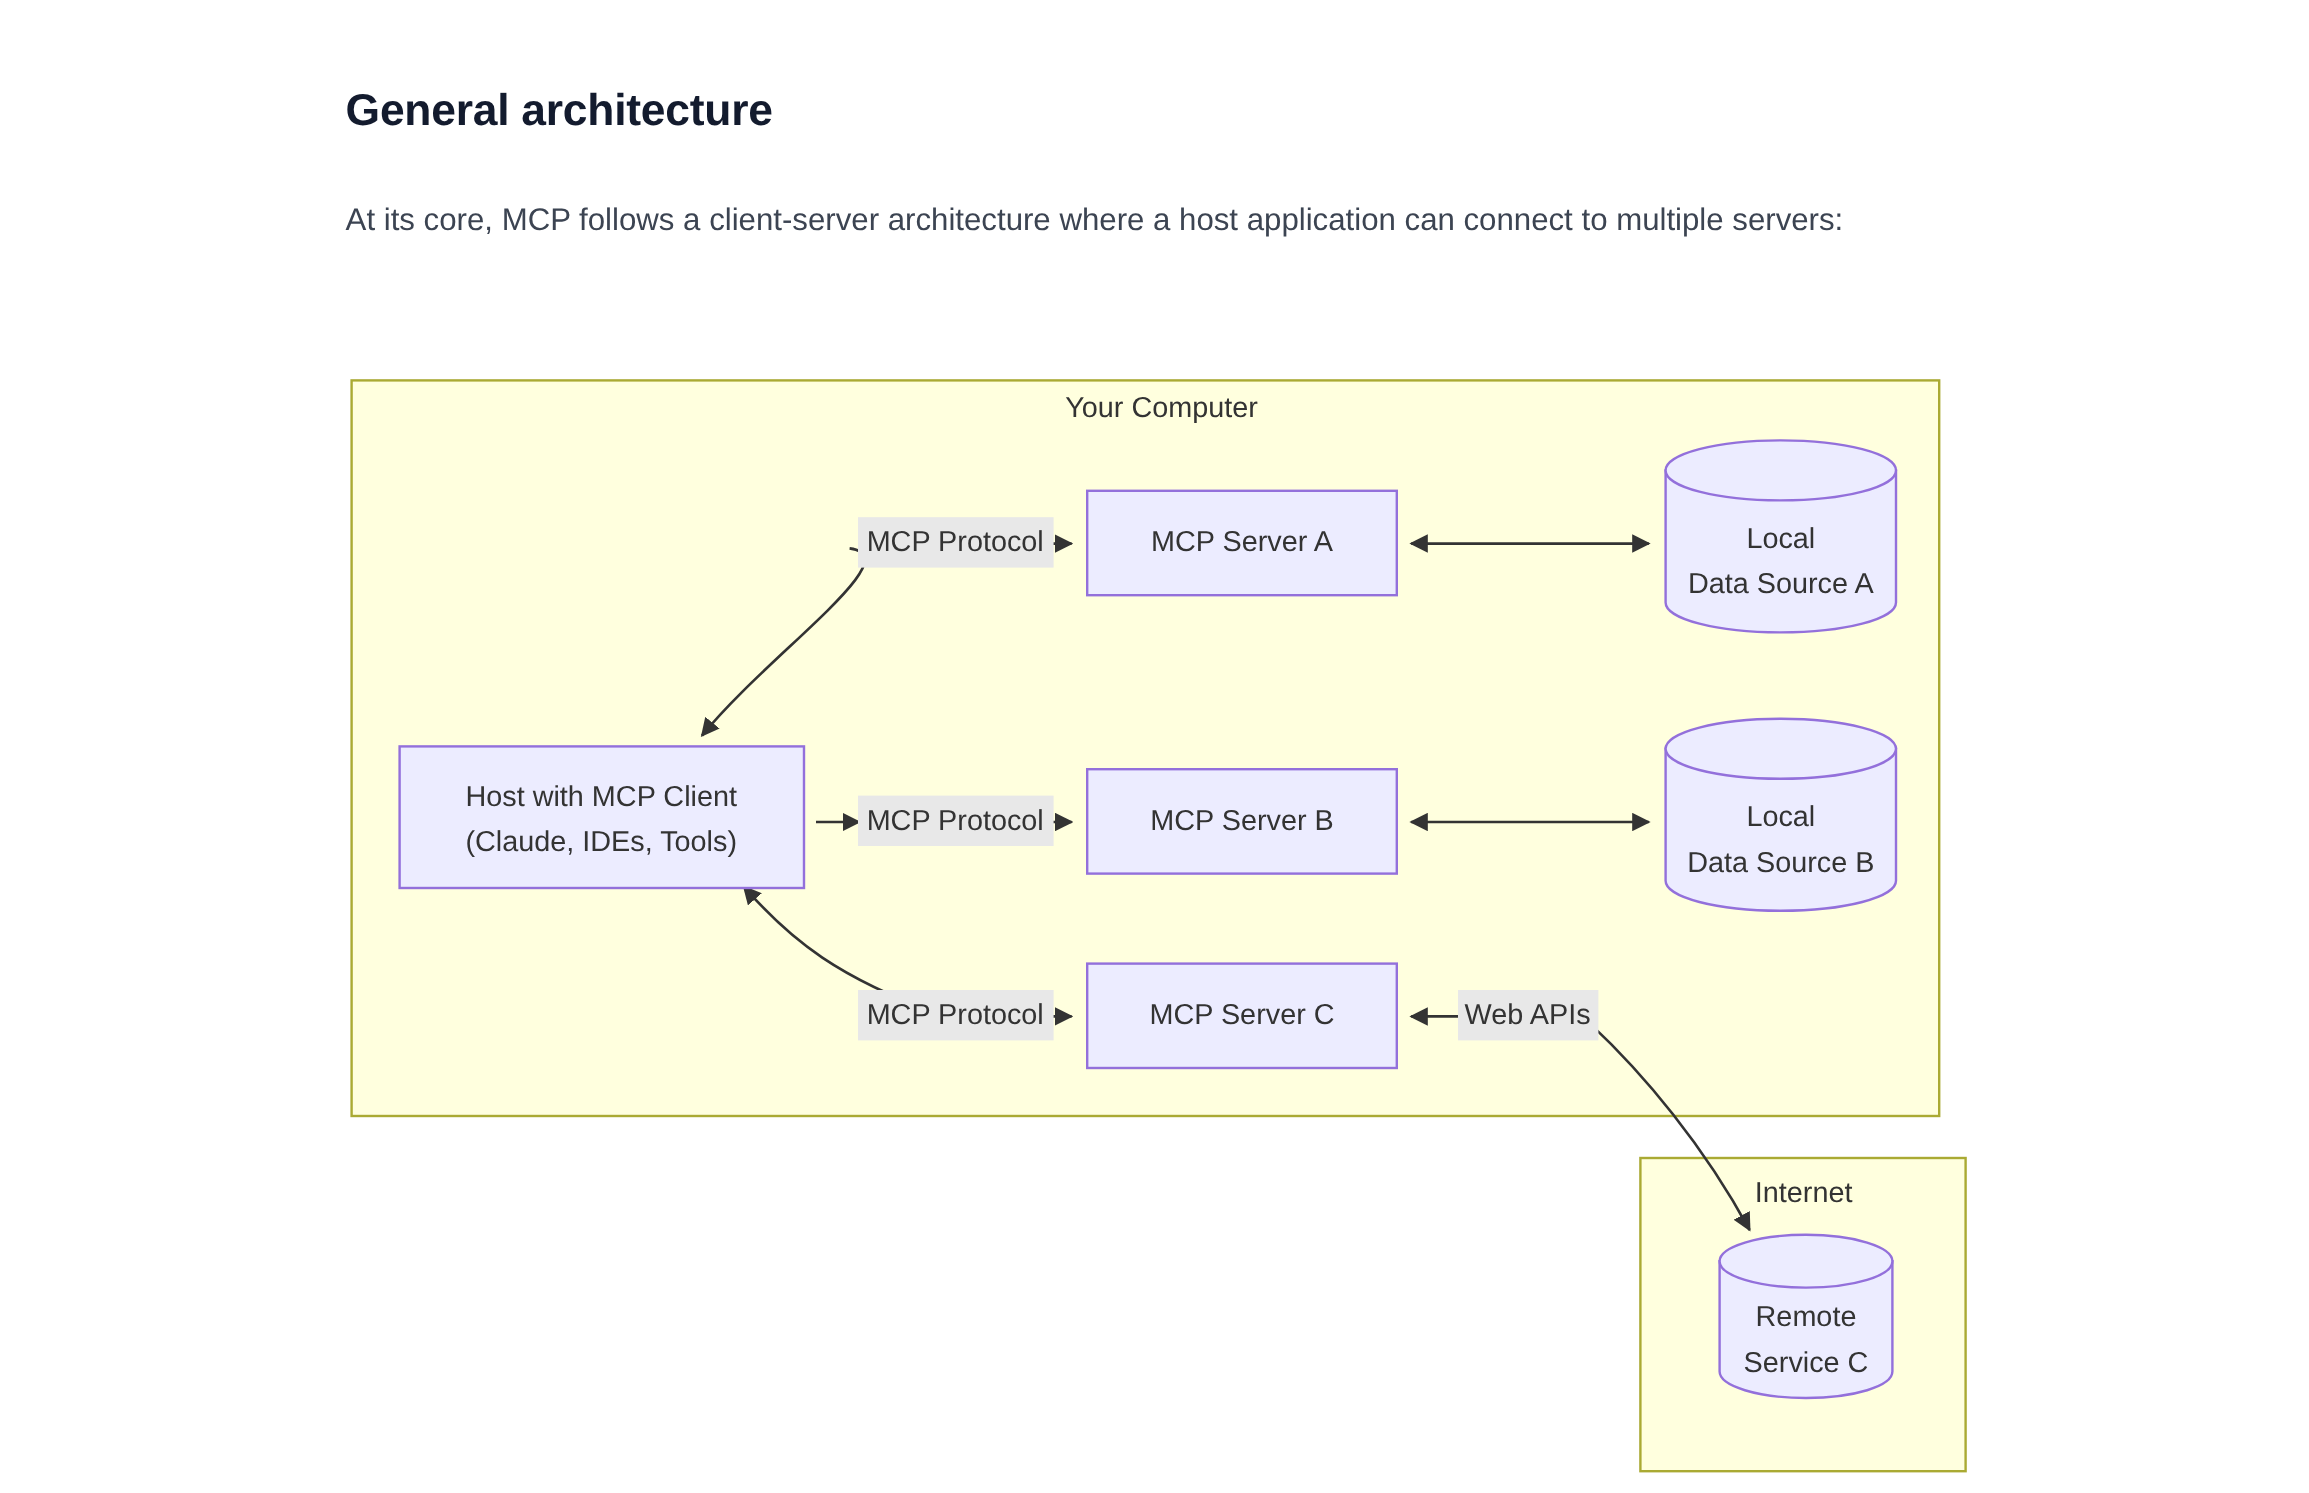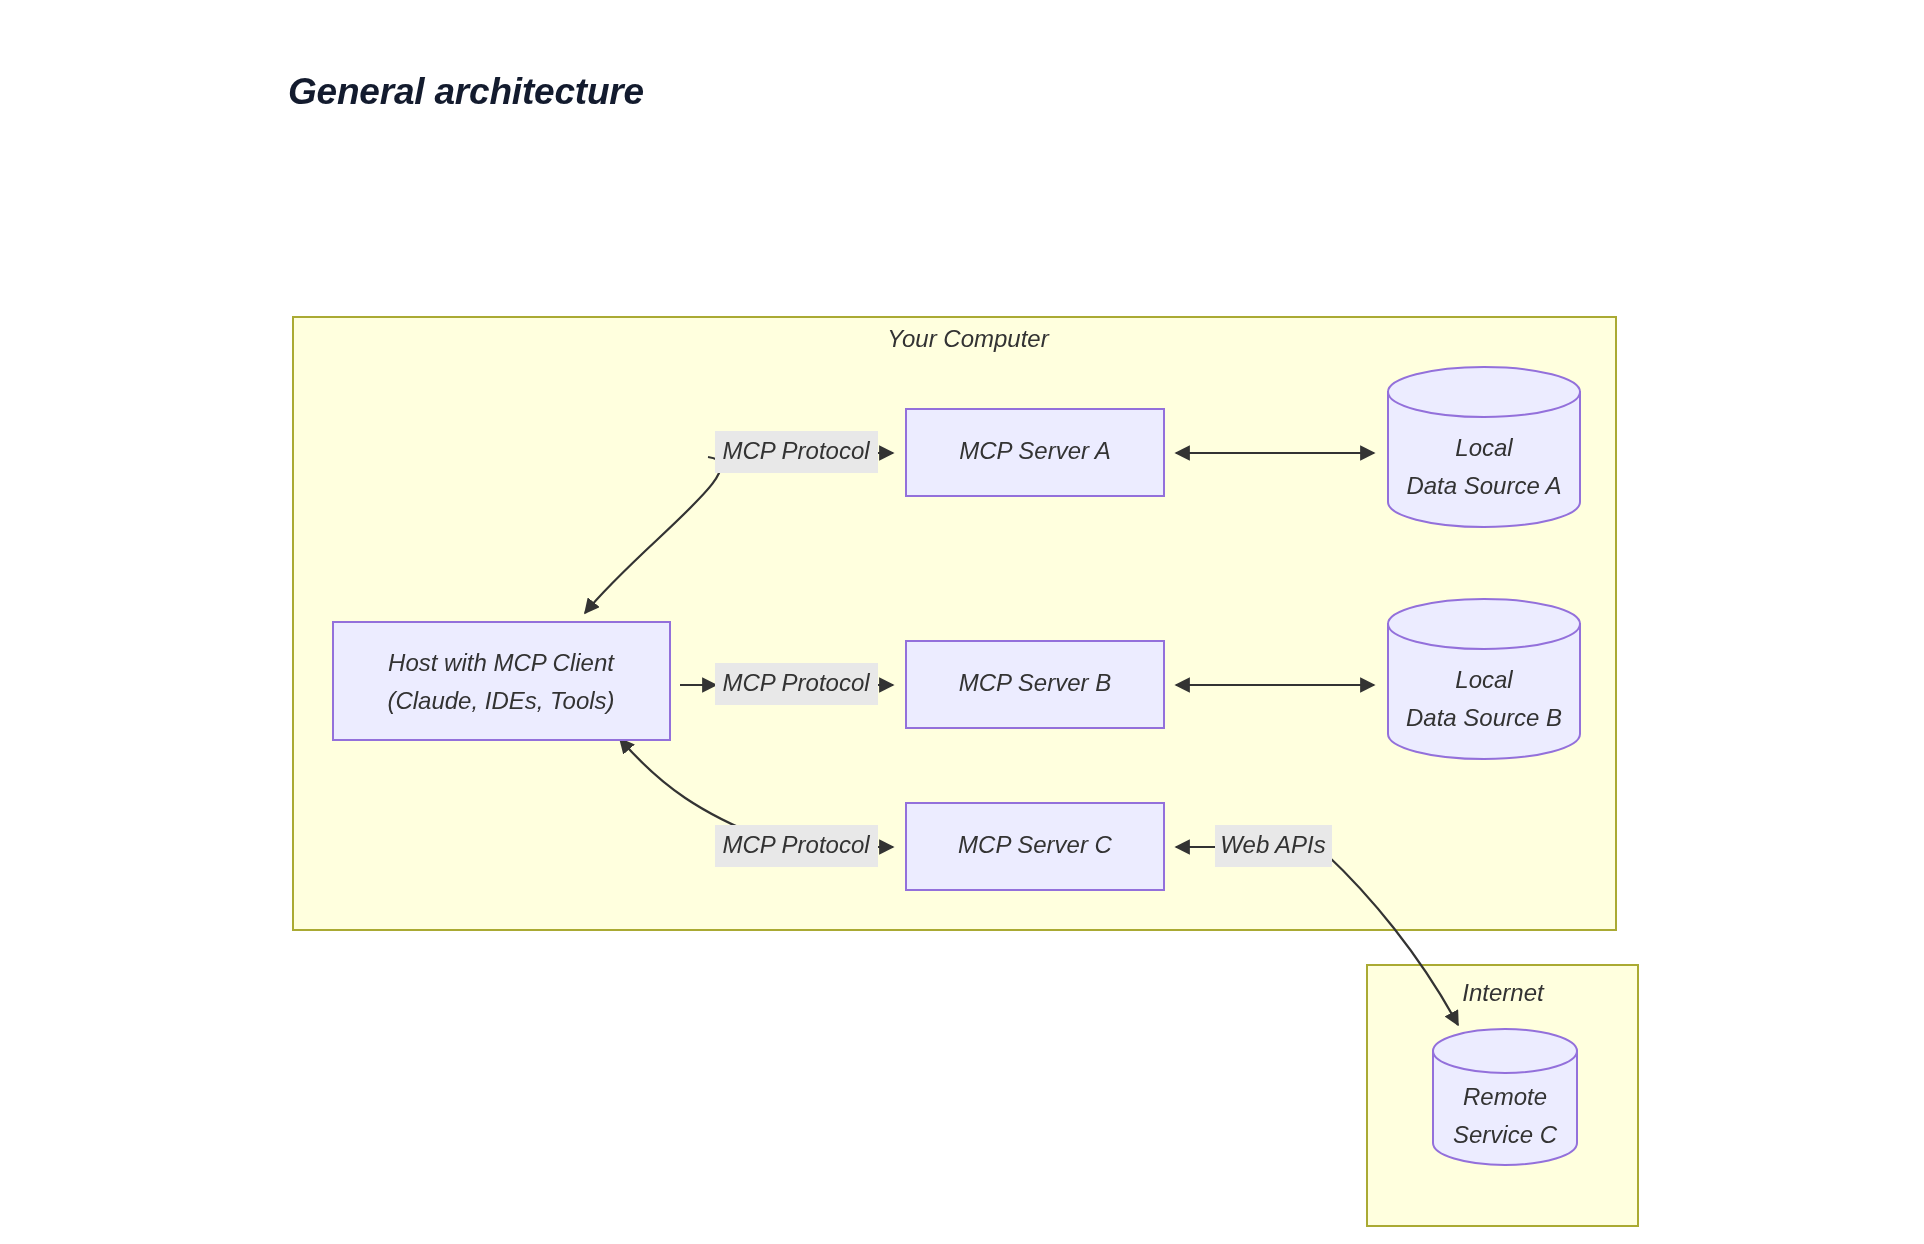--- a/index.html
+++ b/index.html
@@ -11,21 +11,20 @@
     width: 1924px;
     height: 1244px;
     font-family: "Liberation Sans", sans-serif;
     -webkit-font-smoothing: antialiased;
     overflow: hidden;
     position: relative;
   }
   .page {
     position: absolute;
     inset: 0;
-    font-style: italic;
   }
   .heading {
     position: absolute;
     left: 288px;
     top: 46px;
     font-size: 37px;
     font-weight: bold;
     color: #131b2e;
     letter-spacing: -0.2px;
   }
@@ -94,20 +93,21 @@
     text-anchor: middle;
     dominant-baseline: middle;
   }
 </style>
 </head>
 <body>
 
 <div class="page">
 
   <h1 class="heading">General architecture</h1>
+  <p class="intro">At its core, MCP follows a client-server architecture where a host application can connect to multiple servers:</p>
 
   <div class="diagram">
     <svg width="1924" height="1244" viewBox="0 0 1924 1244" xmlns="http://www.w3.org/2000/svg">
       <defs>
         <marker id="arrowEnd" viewBox="0 0 10 10" refX="9" refY="5" markerWidth="7" markerHeight="7" orient="auto-start-reverse">
           <path d="M 0 0 L 10 5 L 0 10 z" fill="#333333"></path>
         </marker>
         <marker id="arrowStart" viewBox="0 0 10 10" refX="9" refY="5" markerWidth="7" markerHeight="7" orient="auto-start-reverse">
           <path d="M 0 0 L 10 5 L 0 10 z" fill="#333333"></path>
         </marker>

